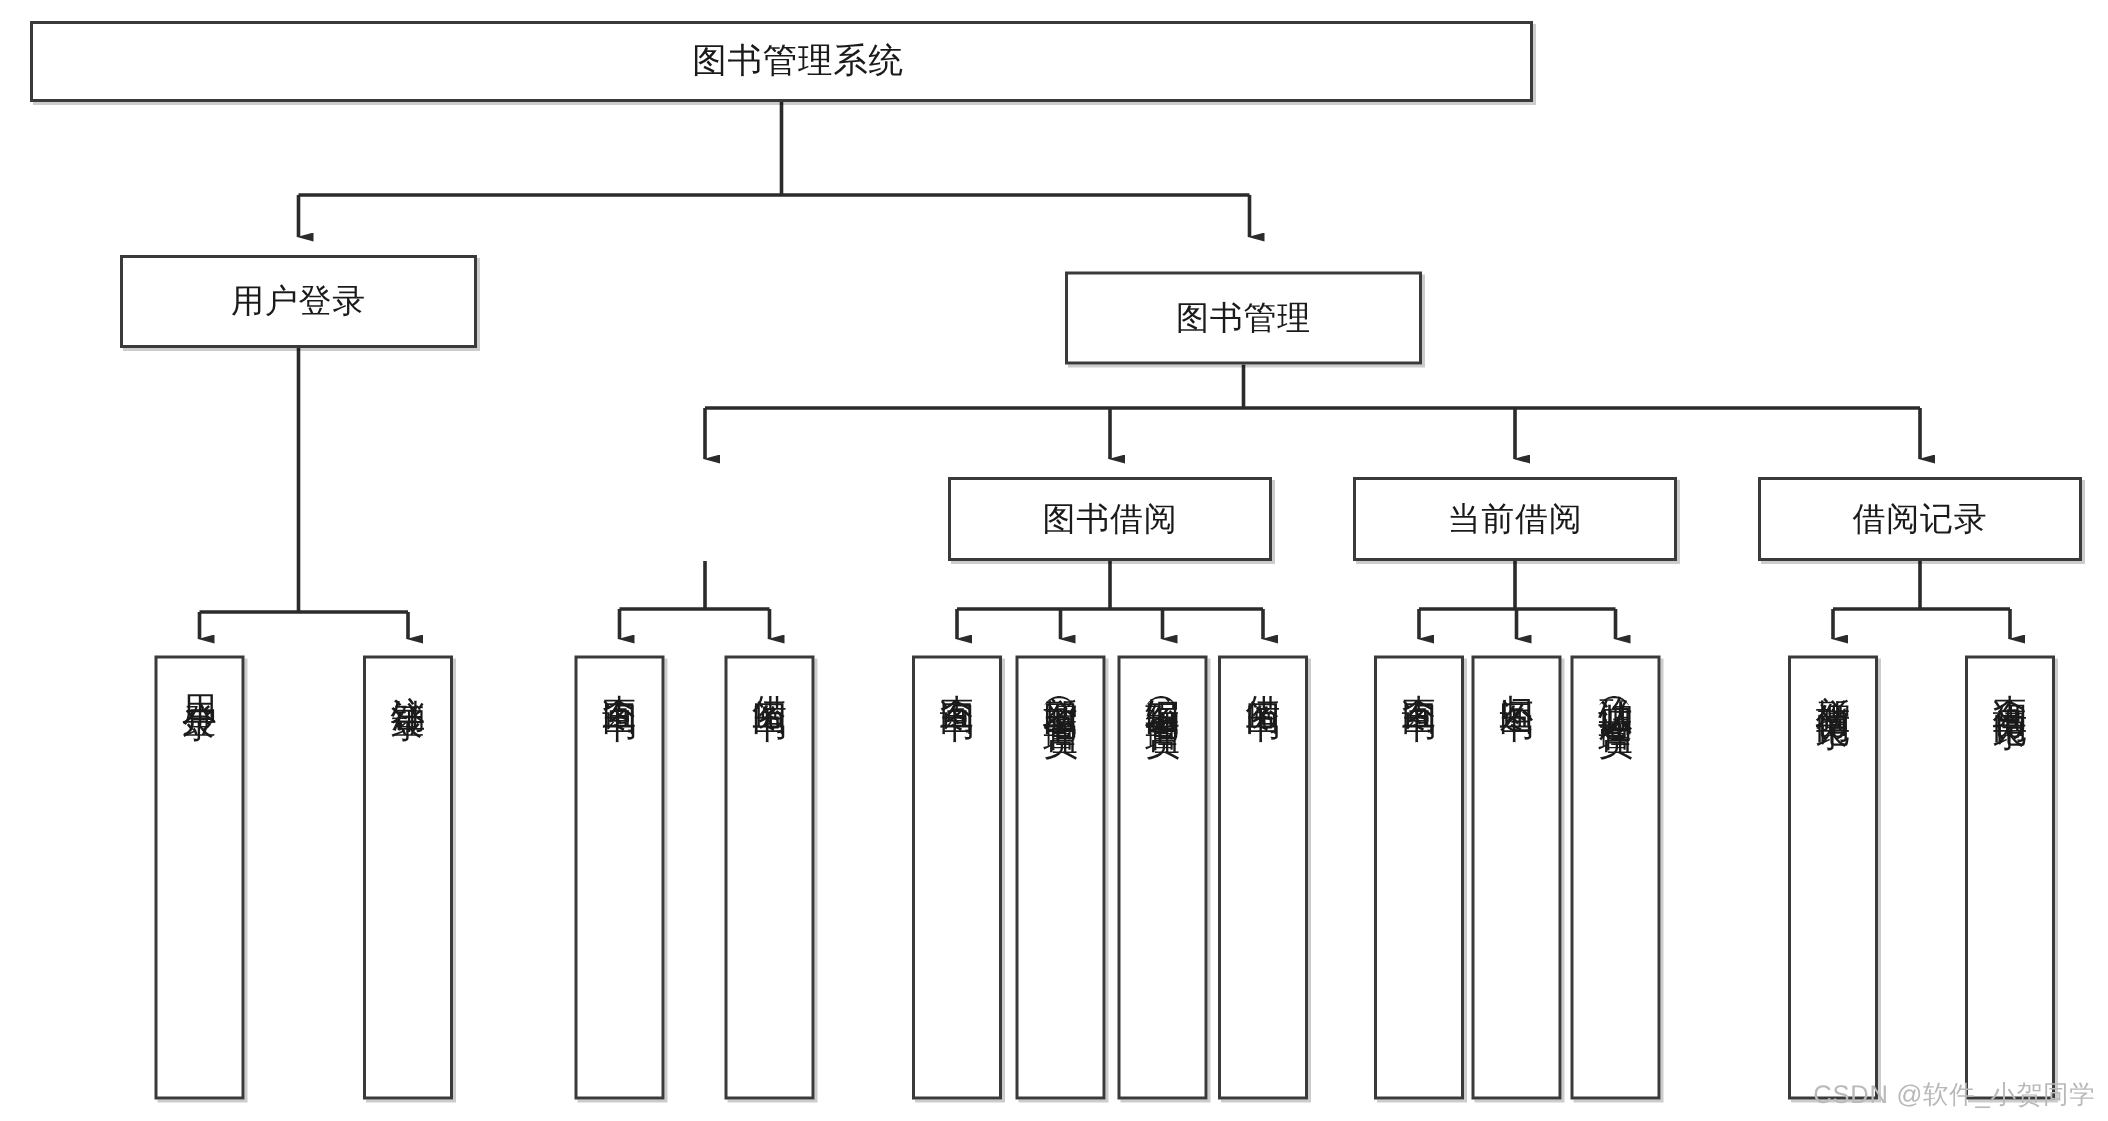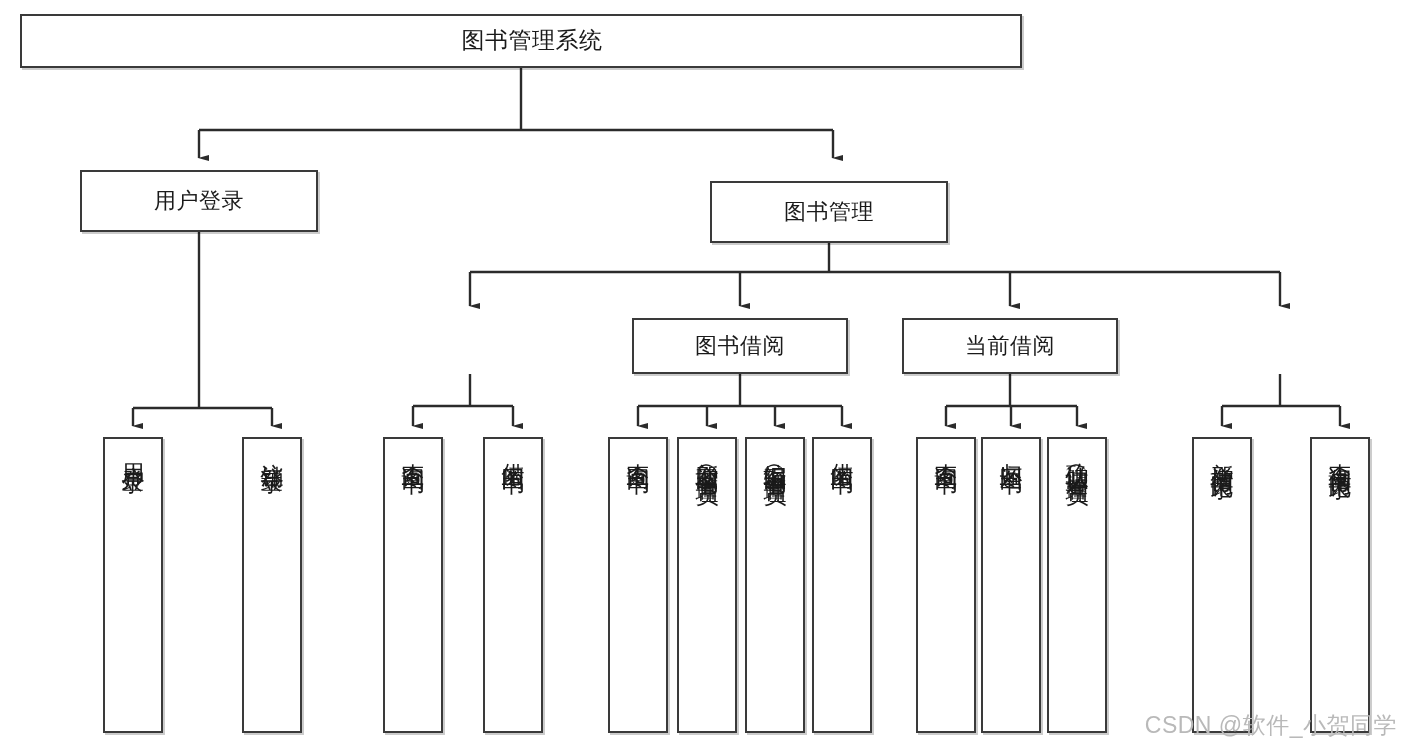--- a/index.html
+++ b/index.html
@@ -54,21 +54,21 @@
     font-size: 23px;
     letter-spacing: 3px;
     line-height: 1;
   }
   .node.mid .node-label { font-size: 22px; }
   .node.root .node-label { font-size: 23px; }
   .watermark {
     position: absolute;
     right: 8px;
     bottom: 6px;
-    font-size: 23px;
+    font-size: 17px;
     color: #b9b9b9;
     letter-spacing: 0.5px;
     white-space: nowrap;
   }
 </style>
 </head>
 <body>
 
 <div id="canvas">
 
@@ -132,20 +132,23 @@
   <div class="node mid" style="left:710px; top:170px; width:238px; height:62px;margin-top:11px;">
     <span class="node-label">图书管理</span>
   </div>
 
   <div class="node mid" style="left:902px; top:318px; width:216px; height:56px;">
     <span class="node-label">当前借阅</span>
   </div>
   <div class="node mid" style="left:632px; top:318px; width:216px; height:56px;">
     <span class="node-label">图书借阅</span>
   </div>
+  <div class="node mid" style="left:1172px; top:318px; width:216px; height:56px;">
+    <span class="node-label">借阅记录</span>
+  </div>
 
   <div class="node vertical" style="left:103px; top:437px; width:60px; height:296px;">
     <span class="node-label">用户登录</span>
   </div>
   <div class="node vertical" style="left:242px; top:437px; width:60px; height:296px;">
     <span class="node-label">注销登录</span>
   </div>
 
   <div class="node vertical" style="left:383px; top:437px; width:60px; height:296px;">
     <span class="node-label">查询图书</span>

